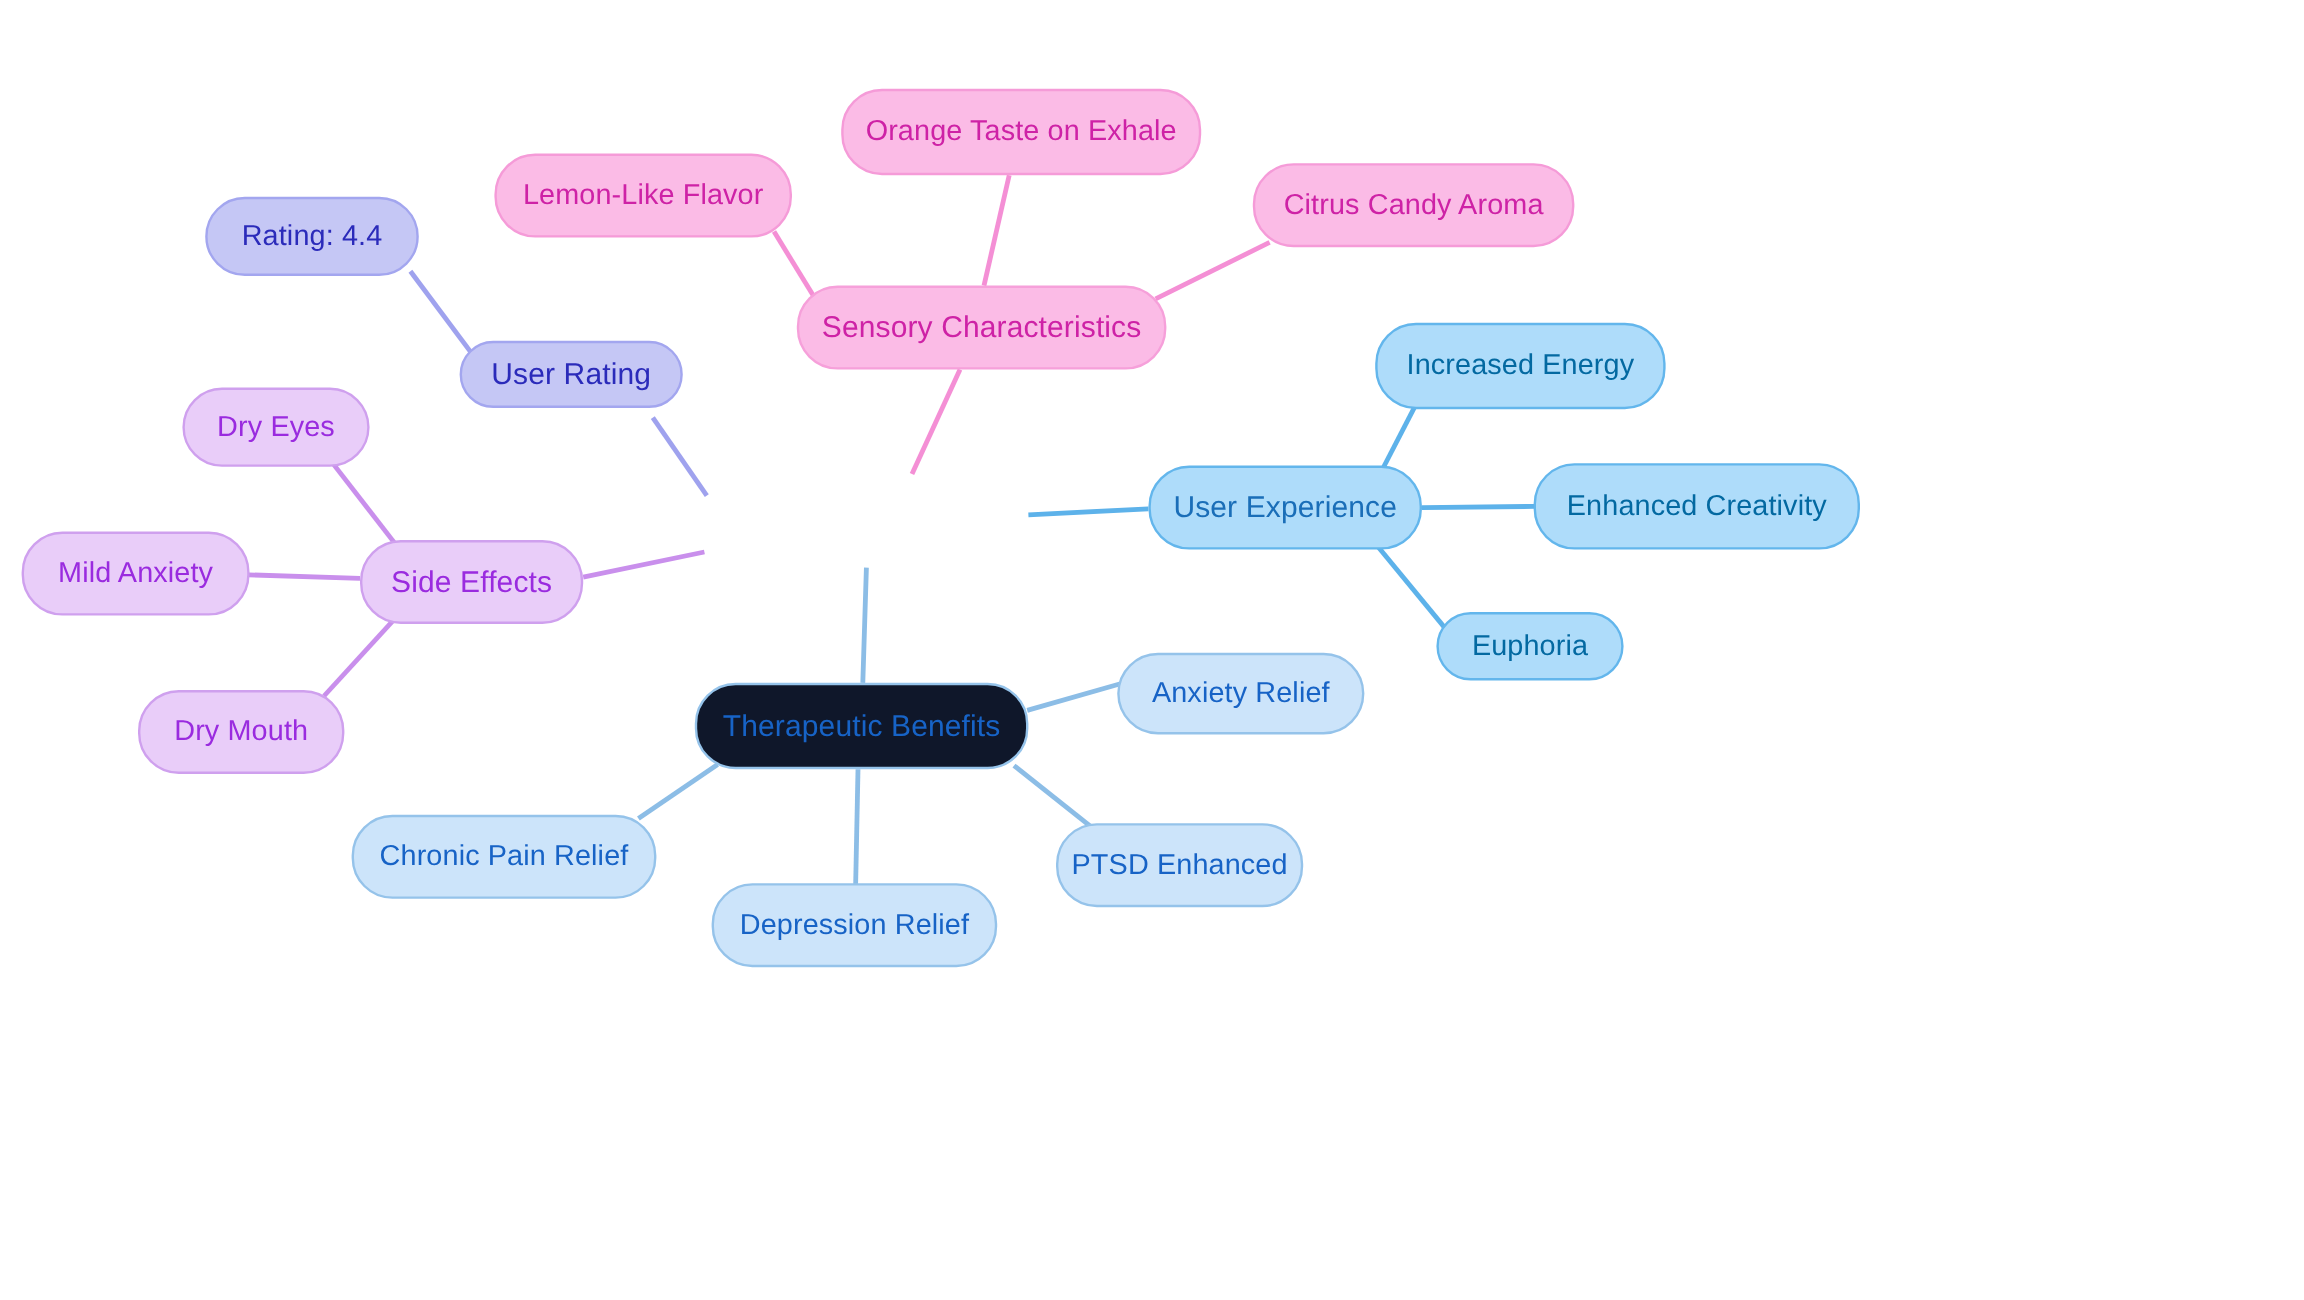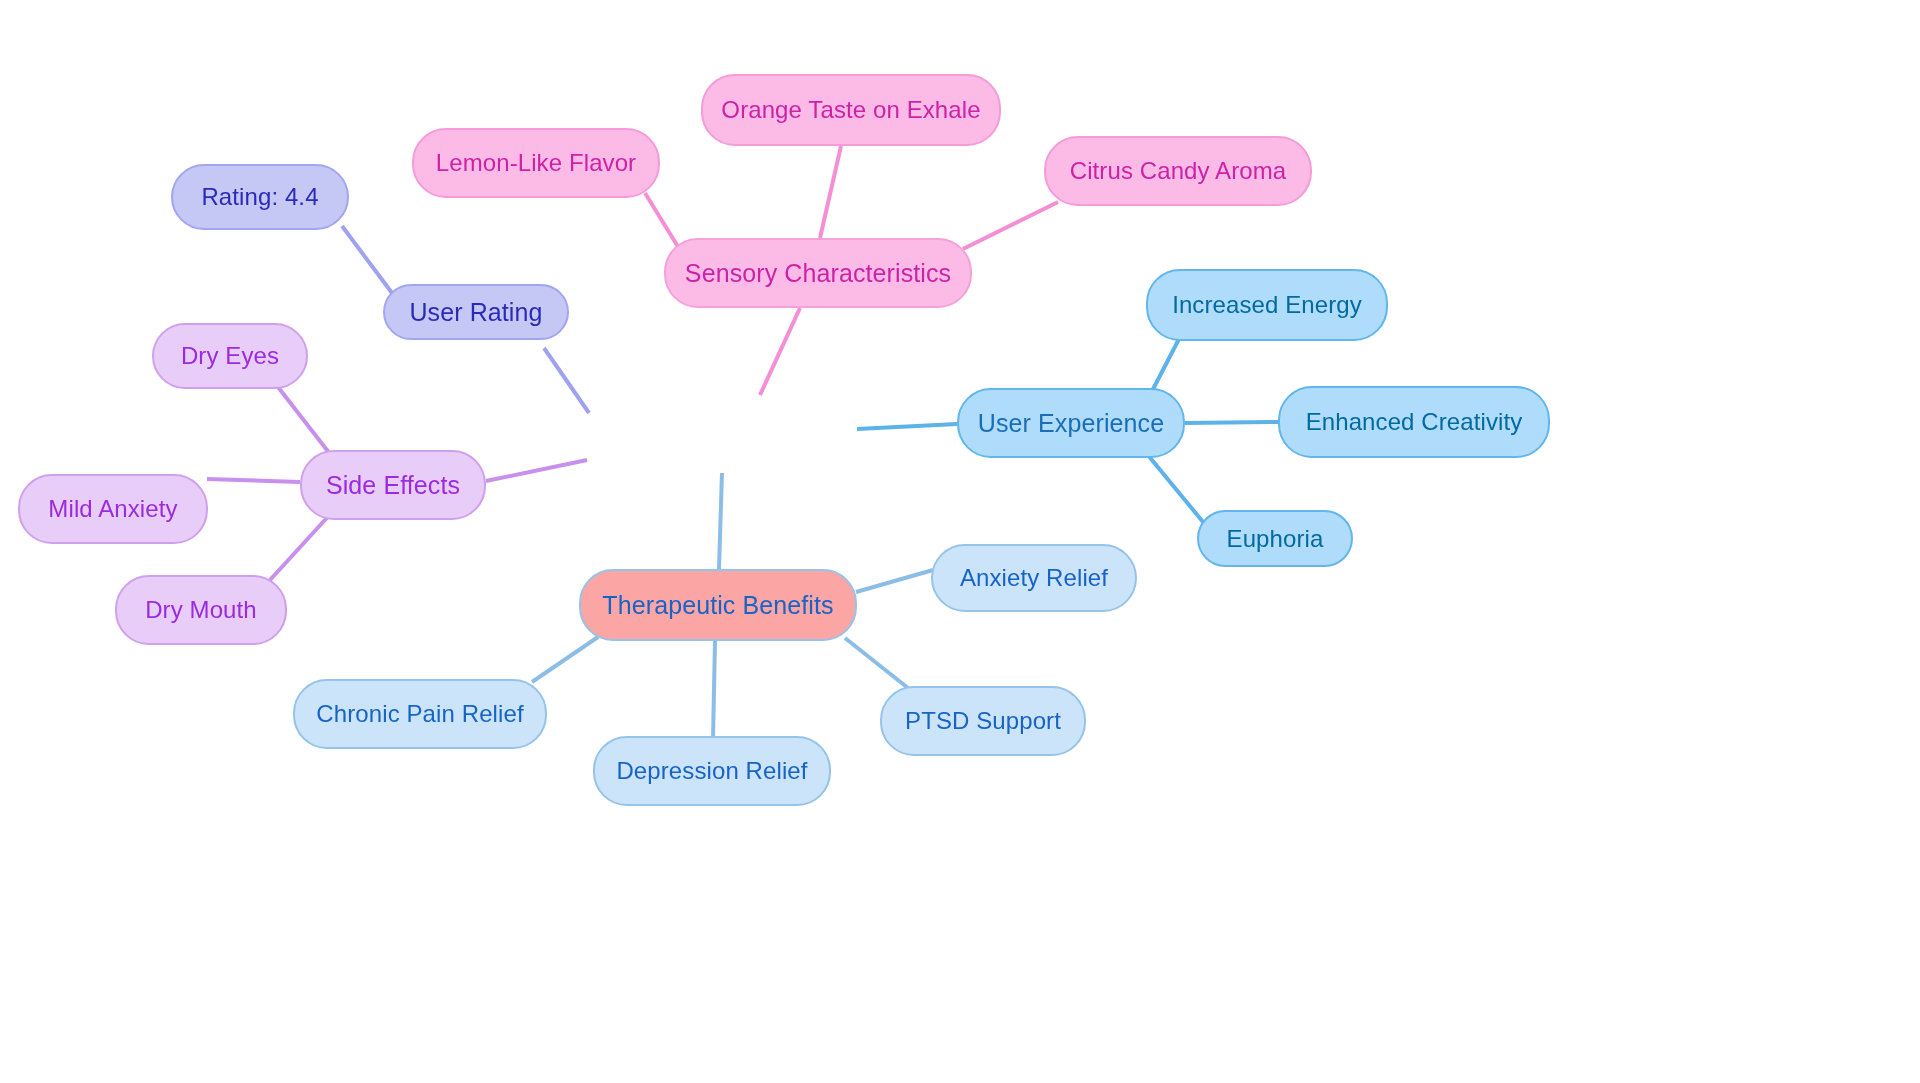--- a/index.html
+++ b/index.html
@@ -54,21 +54,21 @@
     border-radius: 34px;
     font-size: 24px;
   }
   
   .c-pink      { background: #FBBBE6; border-color: #F6A0DA; color: #CE22A6; }
   .c-pink-leaf { background: #FBBBE6; border-color: #F59BD8; color: #CE22A6; }
   
   .c-blue      { background: #AEDCFA; border-color: #63B6EC; color: #1A6EB8; }
   .c-blue-leaf { background: #AEDCFA; border-color: #63B6EC; color: #0369a1; }
   
-  .c-pblue      { background: #fca5a5; border-color: #95C3EA; color: #1763C6; }
+  .c-pblue      { background: #0f172a; border-color: #95C3EA; color: #1763C6; }
   .c-pblue-leaf { background: #CCE4FA; border-color: #95C3EA; color: #1763C6; }
   
   .c-purple      { background: #E9CDF9; border-color: #CFA0EE; color: #9A2BDF; }
   .c-purple-leaf { background: #E9CDF9; border-color: #CFA0EE; color: #9A2BDF; }
   
   .c-peri      { background: #C5C7F5; border-color: #A3A6EF; color: #2B2BBA; }
   .c-peri-leaf { background: #C5C7F5; border-color: #A3A6EF; color: #2B2BBA; }
 </style>
 </head>
 <body>
@@ -136,30 +136,30 @@
   <div class="node node-leaf c-pblue-leaf" style="left:931px; top:544px; width:206px; height:68px;">
     <span>Anxiety Relief</span>
   </div>
   <div class="node node-leaf c-pblue-leaf" style="left:593px; top:736px; width:238px; height:70px;">
     <span>Depression Relief</span>
   </div>
   <div class="node node-leaf c-pblue-leaf" style="left:293px; top:679px; width:254px; height:70px;">
     <span>Chronic Pain Relief</span>
   </div>
   <div class="node node-leaf c-pblue-leaf" style="left:880px; top:686px; width:206px; height:70px;">
-    <span>PTSD Support</span>
+    <span>PTSD Enhanced</span>
   </div>
 
   <div class="node node-branch c-purple" style="left:300px; top:450px; width:186px; height:70px;">
     <span>Side Effects</span>
   </div>
   <div class="node node-leaf c-purple-leaf" style="left:152px; top:323px; width:156px; height:66px;">
     <span>Dry Eyes</span>
   </div>
-  <div class="node node-leaf c-purple-leaf" style="left:18px; top:443px; width:190px; height:70px;margin-top:31px;">
+  <div class="node node-leaf c-purple-leaf" style="left:18px; top:443px; width:190px; height:70px;">
     <span>Mild Anxiety</span>
   </div>
   <div class="node node-leaf c-purple-leaf" style="left:115px; top:575px; width:172px; height:70px;">
     <span>Dry Mouth</span>
   </div>
 
   <div class="node node-branch c-peri" style="left:383px; top:284px; width:186px; height:56px;">
     <span>User Rating</span>
   </div>
   <div class="node node-leaf c-peri-leaf" style="left:171px; top:164px; width:178px; height:66px;">

